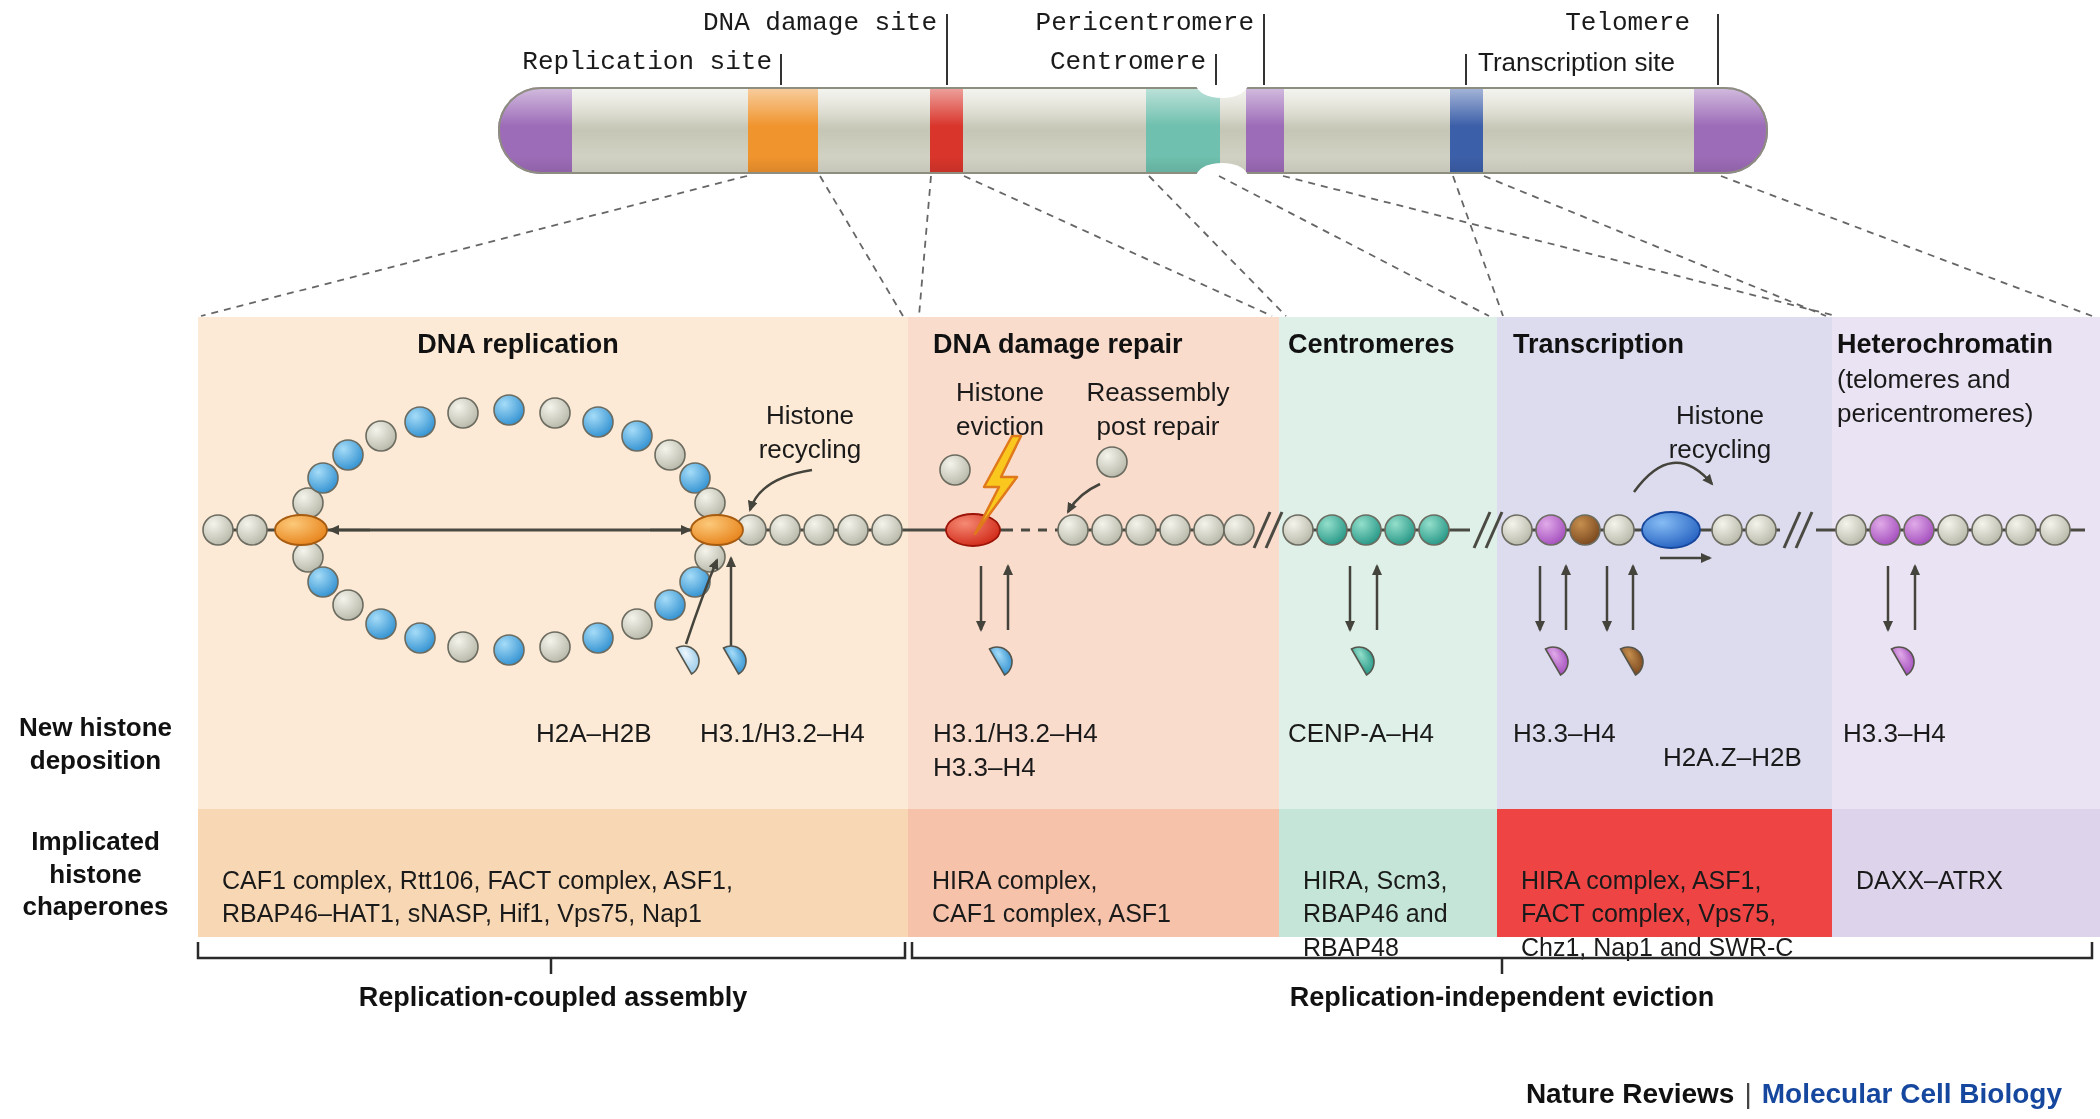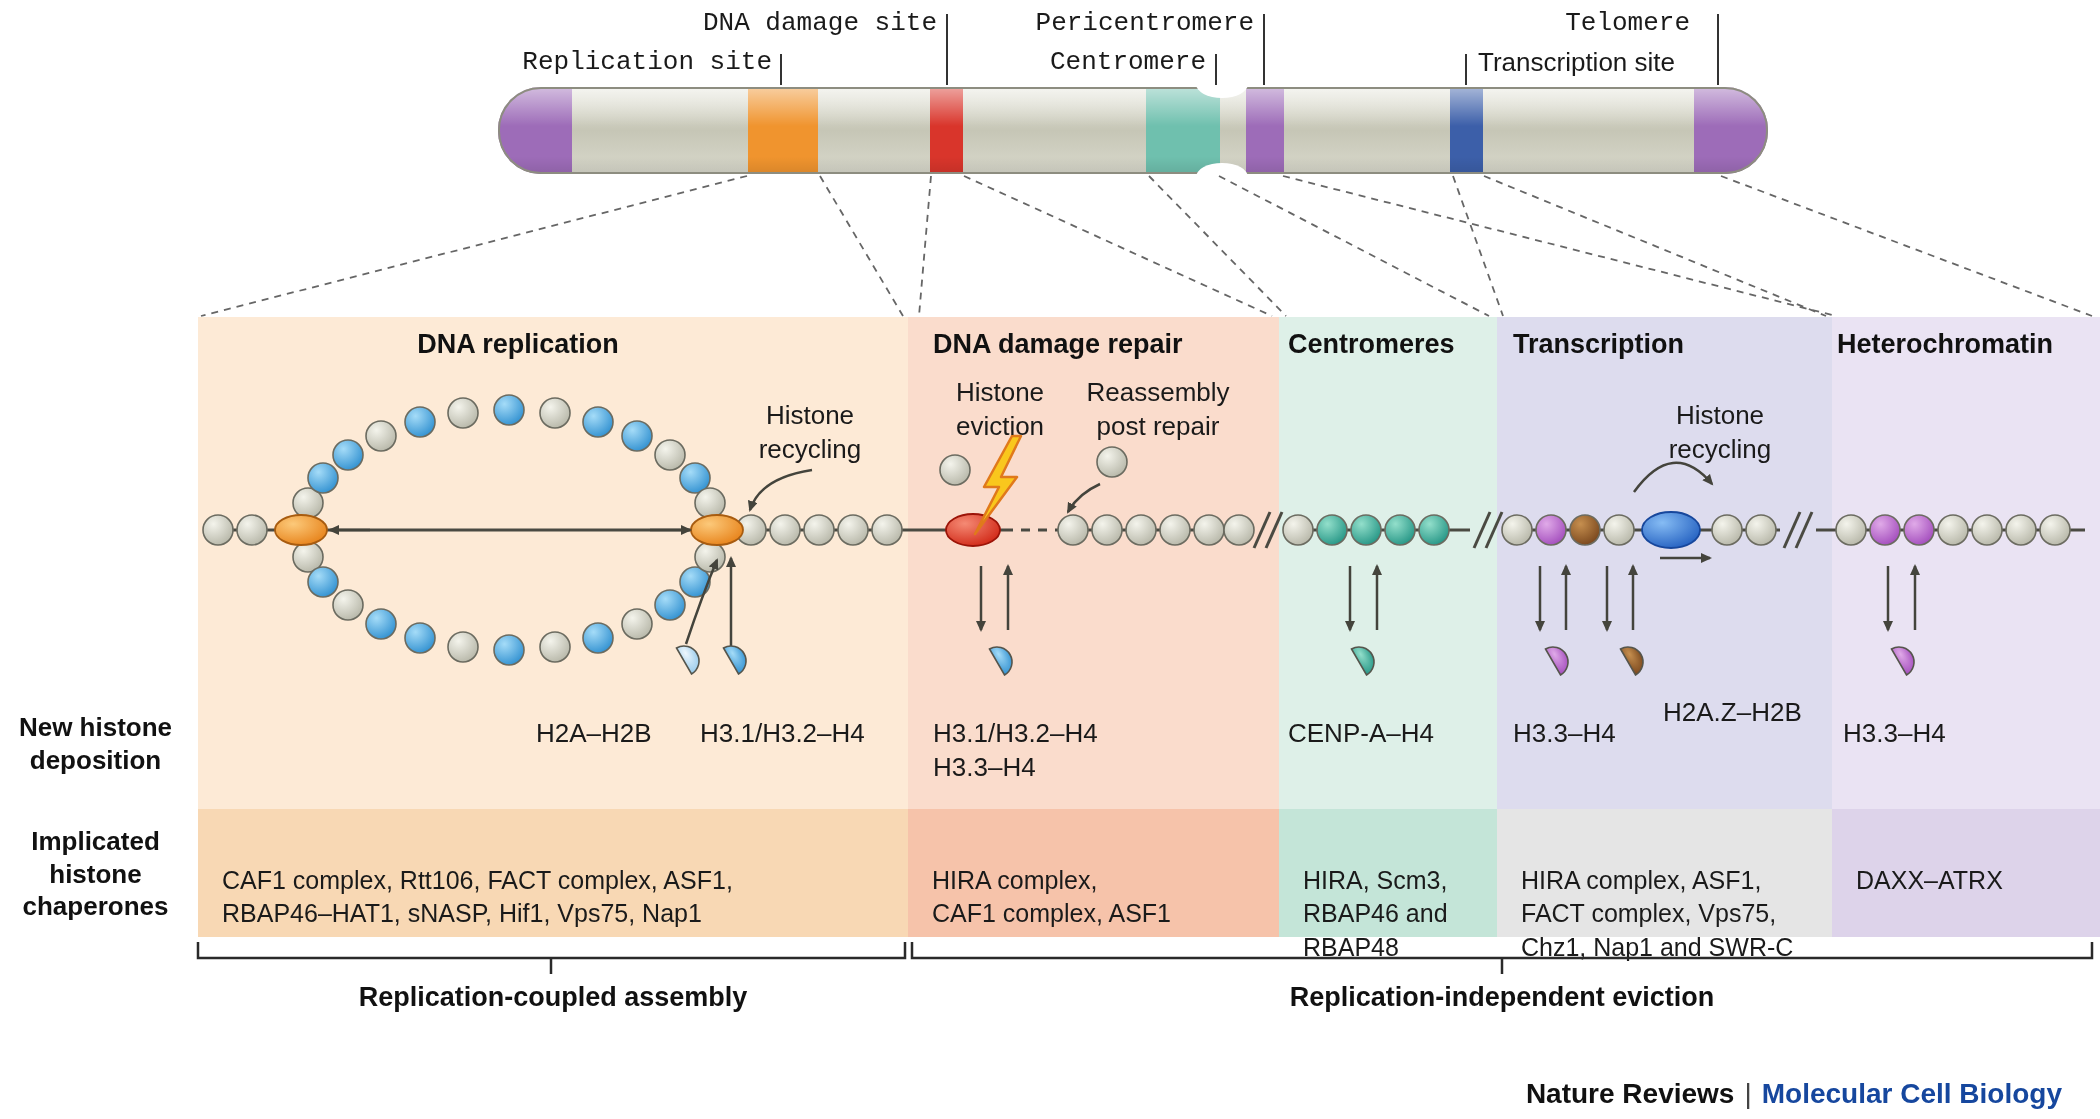--- a/index.html
+++ b/index.html
@@ -8,21 +8,21 @@
   .panel{position:absolute;top:317px;height:492px;}
   #p-repl{left:198px;width:710px;background:#fdead6;}
   #p-dmg {left:908px;width:371px;background:#fadccc;}
   #p-cen {left:1279px;width:218px;background:#def0e8;}
   #p-tx  {left:1497px;width:335px;background:#dddcee;}
   #p-het {left:1832px;width:268px;background:#eae3f3;}
   .chap{position:absolute;top:809px;height:128px;}
   #c-repl{left:198px;width:710px;background:#f8d8b4;}
   #c-dmg {left:908px;width:371px;background:#f6c3aa;}
   #c-cen {left:1279px;width:218px;background:#c4e5d8;}
-  #c-tx  {left:1497px;width:335px;background:#e5e5e5;}
+  #c-tx  {left:1497px;width:335px;background:#ef4444;}
   #c-het {left:1832px;width:268px;background:#ddd3ea;}
   .chaptext{font-size:25px;line-height:1.33;padding:11px 24px;white-space:pre-line;color:#1a1a1a;margin-top:44px;}
   #art{position:absolute;left:0;top:0;pointer-events:none;}
   .lbl{position:absolute;font-size:26px;line-height:1.3;white-space:nowrap;color:#1a1a1a;}
   .ml{white-space:pre-line;}
   .ctr{text-align:center;}
   .ra{text-align:right;font-family:Liberation Mono, monospace;}
   .ptitle{position:absolute;font-size:27px;font-weight:700;color:#111;white-space:nowrap;}
   .rowlbl{position:absolute;font-size:26px;font-weight:700;text-align:center;line-height:1.25;color:#111;white-space:pre-line;}
   .blbl{position:absolute;font-size:27px;font-weight:700;text-align:center;color:#111;}
@@ -306,37 +306,39 @@
   <div class="lbl ra" style="right:894px;top:46px">Centromere</div>
   <div class="lbl ra" style="right:846px;top:7px">Pericentromere</div>
   <div class="lbl" style="left:1478px;top:46px">Transcription site</div>
   <div class="lbl ra" style="right:410px;top:7px">Telomere</div>
 
   <div class="ptitle" style="left:198px;top:329px;width:640px;text-align:center">DNA replication</div>
   <div class="ptitle" style="left:933px;top:329px">DNA damage repair</div>
   <div class="ptitle" style="left:1288px;top:329px">Centromeres</div>
   <div class="ptitle" style="left:1513px;top:329px">Transcription</div>
   <div class="ptitle" style="left:1837px;top:329px">Heterochromatin</div>
+  <div class="lbl ml" style="left:1837px;top:363px">(telomeres and
+pericentromeres)</div>
 
   <div class="lbl ml ctr" style="left:735px;top:399px;width:150px">Histone
 recycling</div>
   <div class="lbl ml ctr" style="left:930px;top:376px;width:140px">Histone
 eviction</div>
   <div class="lbl ml ctr" style="left:1078px;top:376px;width:160px">Reassembly
 post repair</div>
   <div class="lbl ml ctr" style="left:1645px;top:399px;width:150px">Histone
 recycling</div>
 
   <div class="lbl" style="left:536px;top:717px">H2A–H2B</div>
   <div class="lbl" style="left:700px;top:717px">H3.1/H3.2–H4</div>
   <div class="lbl ml" style="left:933px;top:717px">H3.1/H3.2–H4
 H3.3–H4</div>
   <div class="lbl" style="left:1288px;top:717px">CENP-A–H4</div>
   <div class="lbl" style="left:1513px;top:717px">H3.3–H4</div>
-  <div class="lbl" style="left:1663px;top:696px">H2A.Z–H2B</div>
+  <div class="lbl" style="left:1663px;top:741px">H2A.Z–H2B</div>
   <div class="lbl" style="left:1843px;top:717px">H3.3–H4</div>
 
   <div class="rowlbl" style="left:8px;top:711px;width:175px">New histone
 deposition</div>
   <div class="rowlbl" style="left:8px;top:825px;width:175px">Implicated
 histone
 chaperones</div>
 
   <div class="blbl" style="left:198px;top:982px;width:710px">Replication-coupled assembly</div>
   <div class="blbl" style="left:912px;top:982px;width:1180px">Replication-independent eviction</div>

